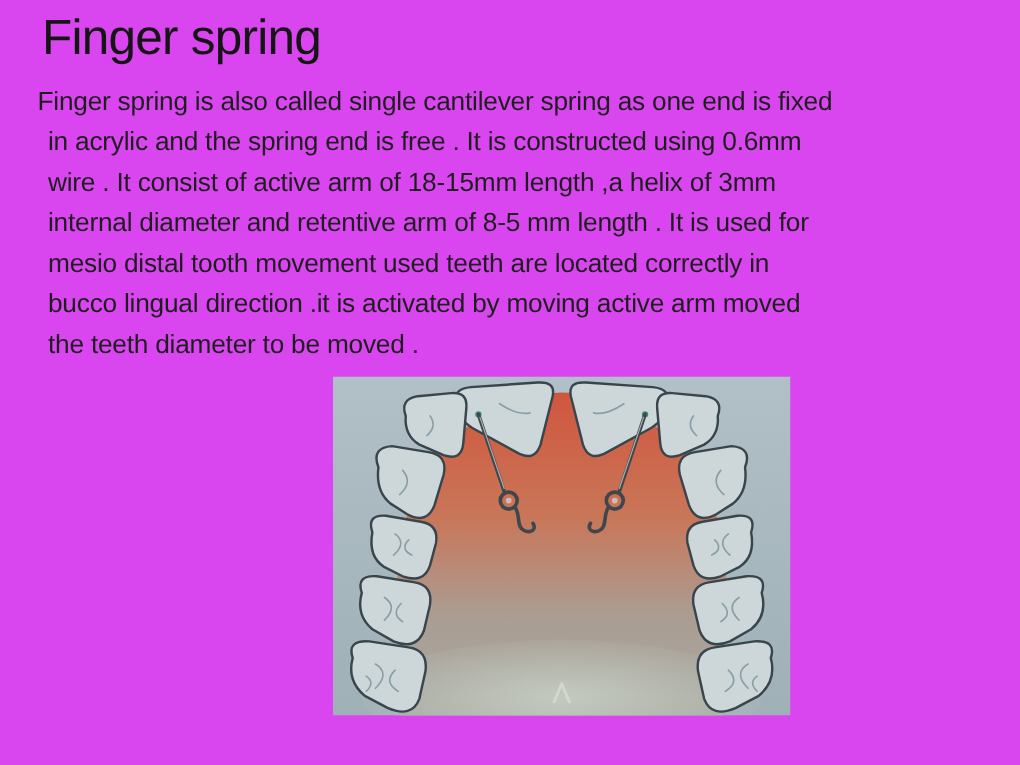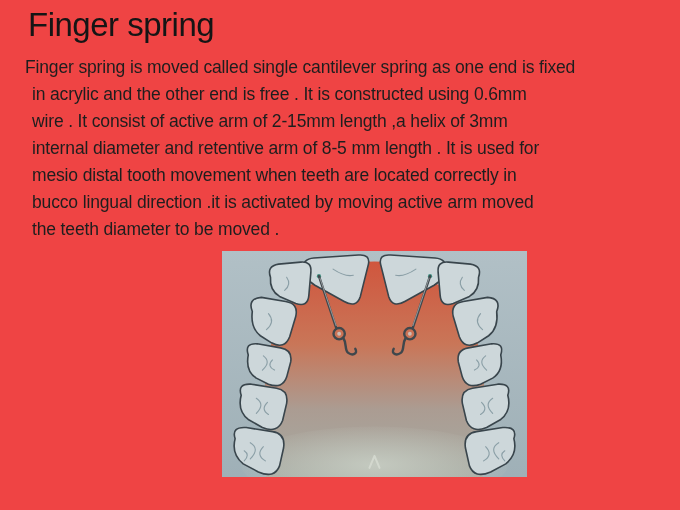--- a/index.html
+++ b/index.html
@@ -5,21 +5,21 @@
   html, body { margin: 0; padding: 0; }
   body {
     width: 680px; height: 510px;
     font-family: "Liberation Sans", "DejaVu Sans", sans-serif;
     background: #ffffff;
     overflow: hidden;
   }
   .slide {
     position: relative;
     width: 680px; height: 510px;
-    background: #ef4444;
+    background: #d946ef;
   }
   .title {
     position: absolute;
     left: 28px; top: 6px;
     font-size: 33px;
     font-weight: 500;
     letter-spacing: -0.5px;
     color: #151515;
     white-space: nowrap;
   }
@@ -93,25 +93,25 @@
   .s-base-1     { stop-color: var(--base-glow, #c7cdc3); stop-opacity: 0; }
 </style>
 </head>
 <body style="background: rgb(255, 255, 255);">
 
 <div class="slide">
 
   <div class="title">Finger spring</div>
 
   <div class="body">
-    <div class="line first">Finger spring is moved called single cantilever spring as one end is fixed</div>
-    <div class="line">in acrylic and the other end is free . It is constructed using 0.6mm</div>
-    <div class="line">wire . It consist of active arm of 2-15mm length ,a helix of 3mm</div>
+    <div class="line first">Finger spring is also called single cantilever spring as one end is fixed</div>
+    <div class="line">in acrylic and the spring end is free . It is constructed using 0.6mm</div>
+    <div class="line">wire . It consist of active arm of 18-15mm length ,a helix of 3mm</div>
     <div class="line">internal diameter and retentive arm of 8-5 mm length . It is used for</div>
-    <div class="line">mesio distal tooth movement when teeth are located correctly in</div>
+    <div class="line">mesio distal tooth movement used teeth are located correctly in</div>
     <div class="line">bucco lingual direction .it is activated by moving active arm moved</div>
     <div class="line">the teeth diameter to be moved .</div>
   </div>
 
   <div class="photo" role="img" aria-label="Occlusal view of an upper dental arch model with two finger springs (helix coils) on the palate attached to the central incisors">
     <svg viewBox="0 0 302 224" preserveAspectRatio="none" xmlns="http://www.w3.org/2000/svg" xmlns:xlink="http://www.w3.org/1999/xlink">
       <defs>
         <linearGradient id="bgGrad" x1="0" y1="0" x2="0" y2="1">
           <stop offset="0" class="s-bg-top"></stop>
           <stop offset="1" class="s-bg-bottom"></stop>

